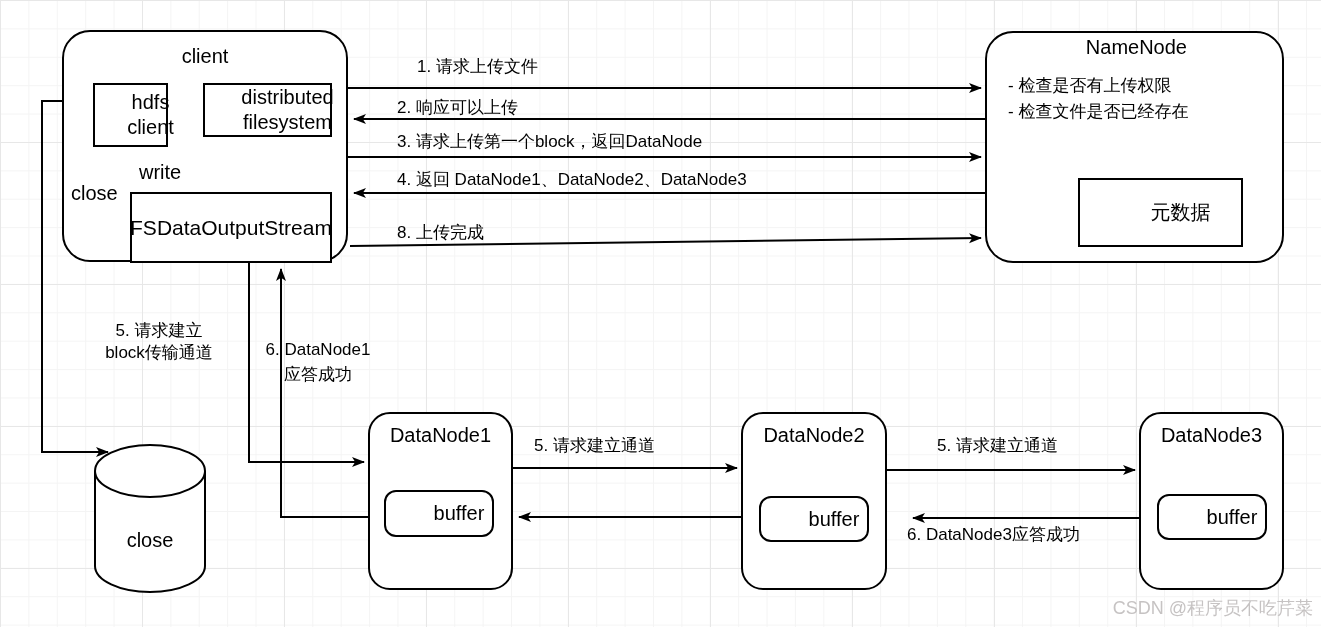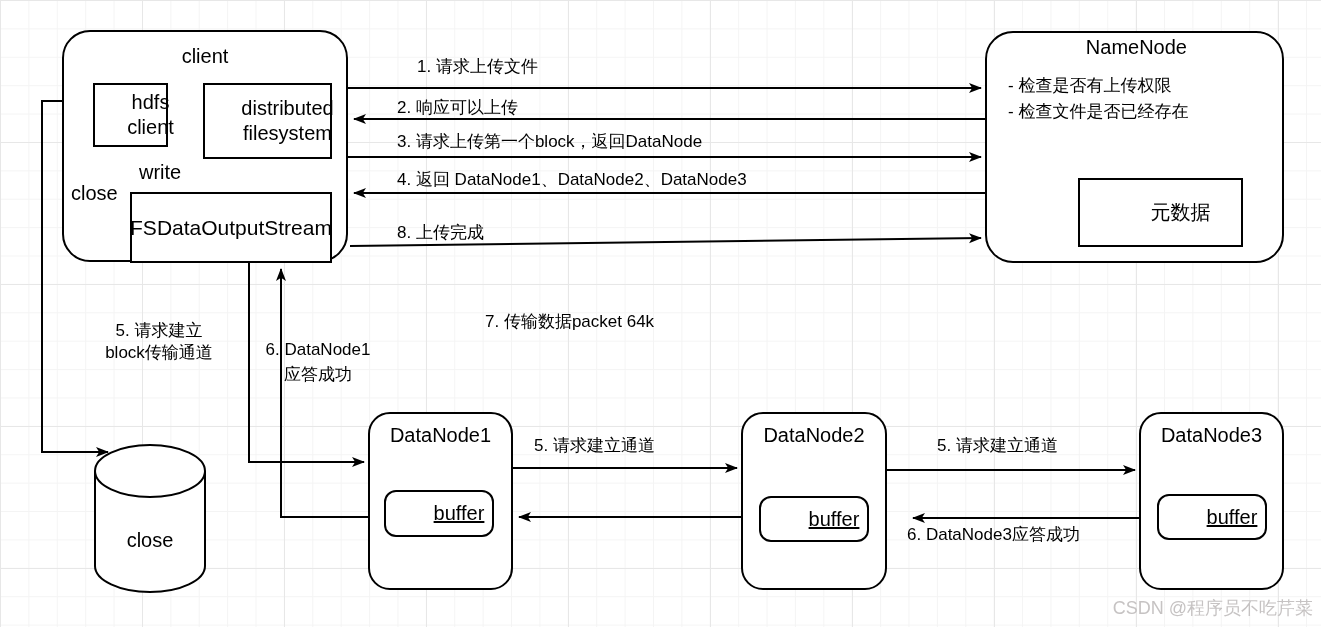--- a/index.html
+++ b/index.html
@@ -17,21 +17,21 @@
     background-size:142px 142px,142px 142px,28.4px 28.4px,28.4px 28.4px;
   }
   svg.wires{position:absolute;left:0;top:0;z-index:1;}
   .box{
     position:absolute;z-index:2;
     background:#ffffff;border:2px solid #000000;
     box-sizing:border-box;
   }
   .rounded{border-radius:28px;}
   .rounded-sm{border-radius:22px;}
-  .rounded-xs{border-radius:12px;text-decoration:underline;}
+  .rounded-xs{border-radius:12px;}
   .flexc{display:flex;align-items:center;justify-content:center;}
   .lbl{
     position:absolute;z-index:3;
     color:#000;font-size:17px;line-height:20px;white-space:nowrap;
   }
   .node-title{font-size:20px;}
   .pre{white-space:pre-line;text-align:center;}
   .inner-label{font-size:20px;color:#000;text-align:center;white-space:pre-line;line-height:25px;margin-left:40px;}
   .fsdos-label{font-size:21px;white-space:nowrap;}
   .edge-label-bg{background:#ffffff;padding:0 3px;font-size:20px;}
@@ -80,21 +80,21 @@
   </svg>
 
   <div class="box rounded" style="left:62px;top:30px;width:286px;height:232px;"></div>
   <div class="lbl node-title center" style="left:145px;top:46px;width:120px;">client</div>
 
   <div class="box flexc" style="left:93px;top:83px;width:75px;height:64px;">
     <span class="inner-label">hdfs
 client</span>
   </div>
 
-  <div class="box flexc" style="left:203px;top:83px;width:129px;height:76px;">
+  <div class="box flexc" style="left:203px;top:83px;width:129px;height:54px;">
     <span class="inner-label">distributed
 filesystem</span>
   </div>
 
   <div class="box flexc" style="left:130px;top:192px;width:202px;height:71px;">
     <span class="fsdos-label">FSDataOutputStream</span>
   </div>
 
   <div class="lbl edge-label-bg" style="left:136px;top:162px;">write</div>
   <div class="lbl edge-label-bg" style="left:68px;top:183px;">close</div>
@@ -110,21 +110,20 @@
   <div class="lbl" style="left:417px;top:57px;">1. 请求上传文件</div>
   <div class="lbl" style="left:397px;top:98px;">2. 响应可以上传</div>
   <div class="lbl" style="left:397px;top:132px;">3. 请求上传第一个block，返回DataNode</div>
   <div class="lbl" style="left:397px;top:170px;">4. 返回 DataNode1、DataNode2、DataNode3</div>
   <div class="lbl" style="left:397px;top:223px;">8. 上传完成</div>
 
   <div class="lbl pre" style="left:88px;top:320px;width:142px;line-height:22px;">5. 请求建立
 block传输通道</div>
   <div class="lbl pre" style="left:252px;top:337px;width:132px;line-height:25px;">6. DataNode1
 应答成功</div>
-  <div class="lbl" style="left:485px;top:312px;">7. 传输数据packet 64k</div>
 
   <div class="lbl node-title center" style="left:110px;top:530px;width:80px;">close</div>
 
   <div class="box rounded-sm" style="left:368px;top:412px;width:145px;height:178px;"></div>
   <div class="lbl node-title center" style="left:368px;top:425px;width:145px;">DataNode1</div>
   <div class="box rounded-xs flexc" style="left:384px;top:490px;width:110px;height:47px;">
     <span class="inner-label">buffer</span>
   </div>
 
   <div class="box rounded-sm" style="left:741px;top:412px;width:146px;height:178px;"></div>

